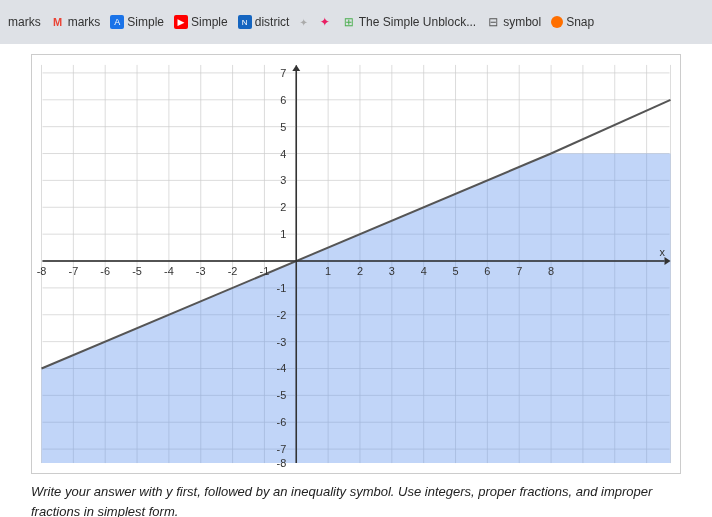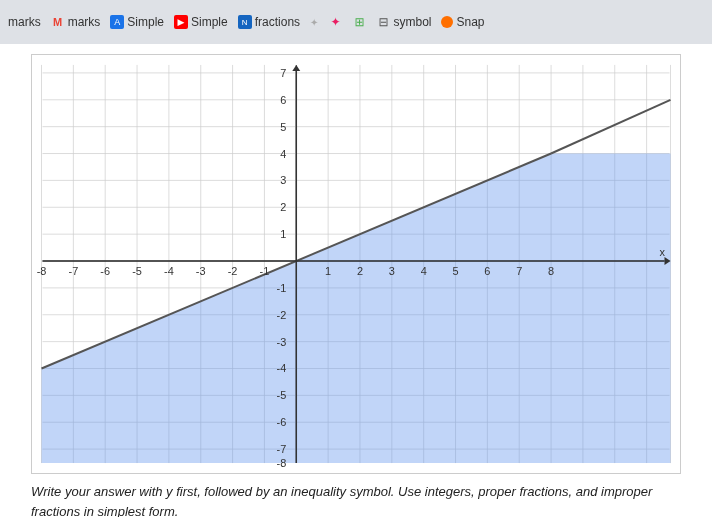--- a/index.html
+++ b/index.html
@@ -95,28 +95,29 @@
   <span class="nav-item">
     <span class="nav-icon icon-classes">A</span>
     <span>Simple</span>
   </span>
   <span class="nav-item">
     <span class="nav-icon icon-youtube">▶</span>
     <span>Simple</span>
   </span>
   <span class="nav-item">
     <span class="nav-icon icon-district">N</span>
-    <span>fractions</span>
+    <span>district</span>
   </span>
   <span class="sep">✦</span>
   <span class="nav-item">
     <span class="nav-icon icon-shadow">✦</span>
   </span>
   <span class="nav-item">
     <span class="nav-icon icon-simple">⊞</span>
+    <span>The Simple Unblock...</span>
   </span>
   <span class="nav-item">
     <span class="nav-icon icon-slope">⊟</span>
     <span>symbol</span>
   </span>
   <span class="nav-item">
     <span class="nav-icon icon-snap"></span>
     <span>Snap</span>
   </span>
 </div>

